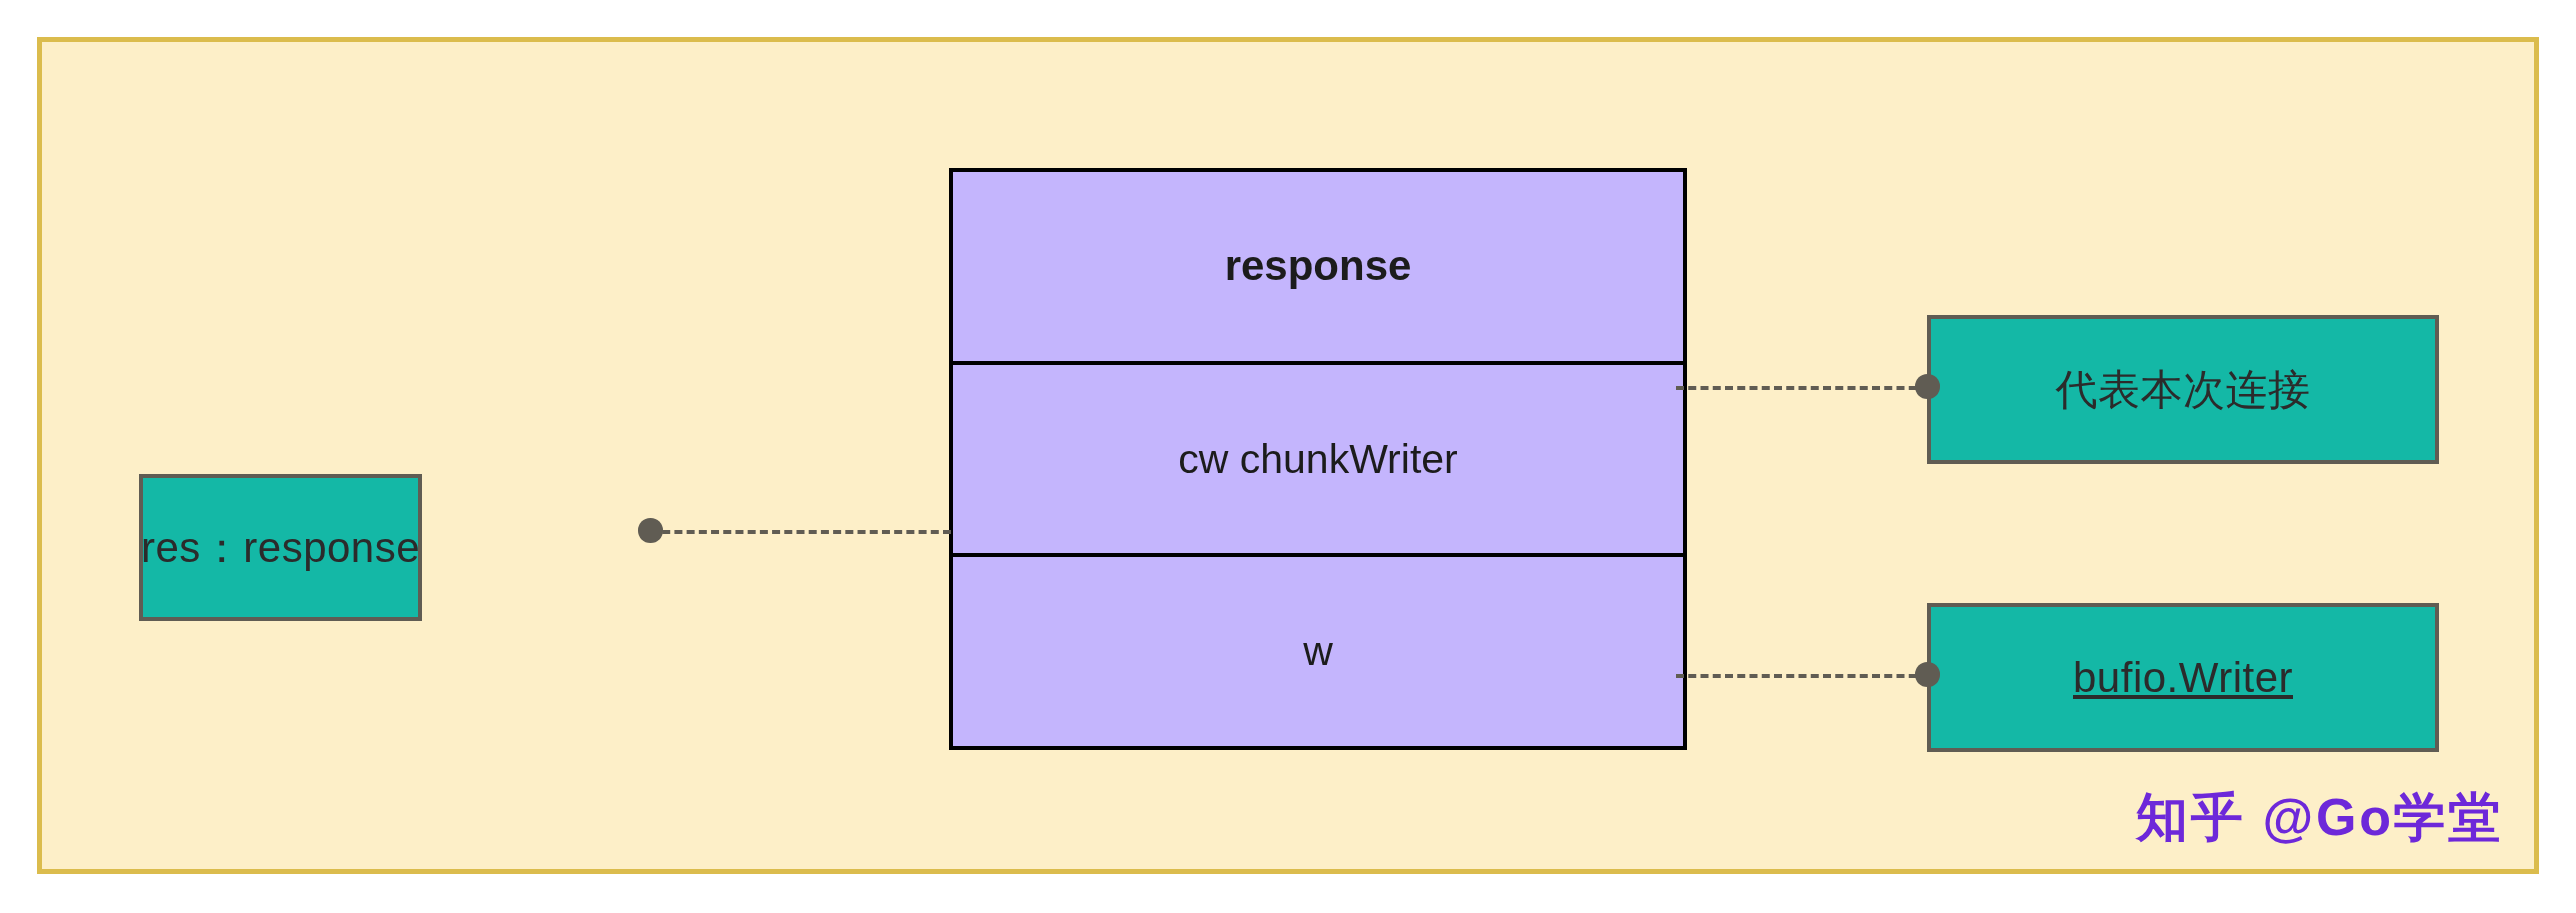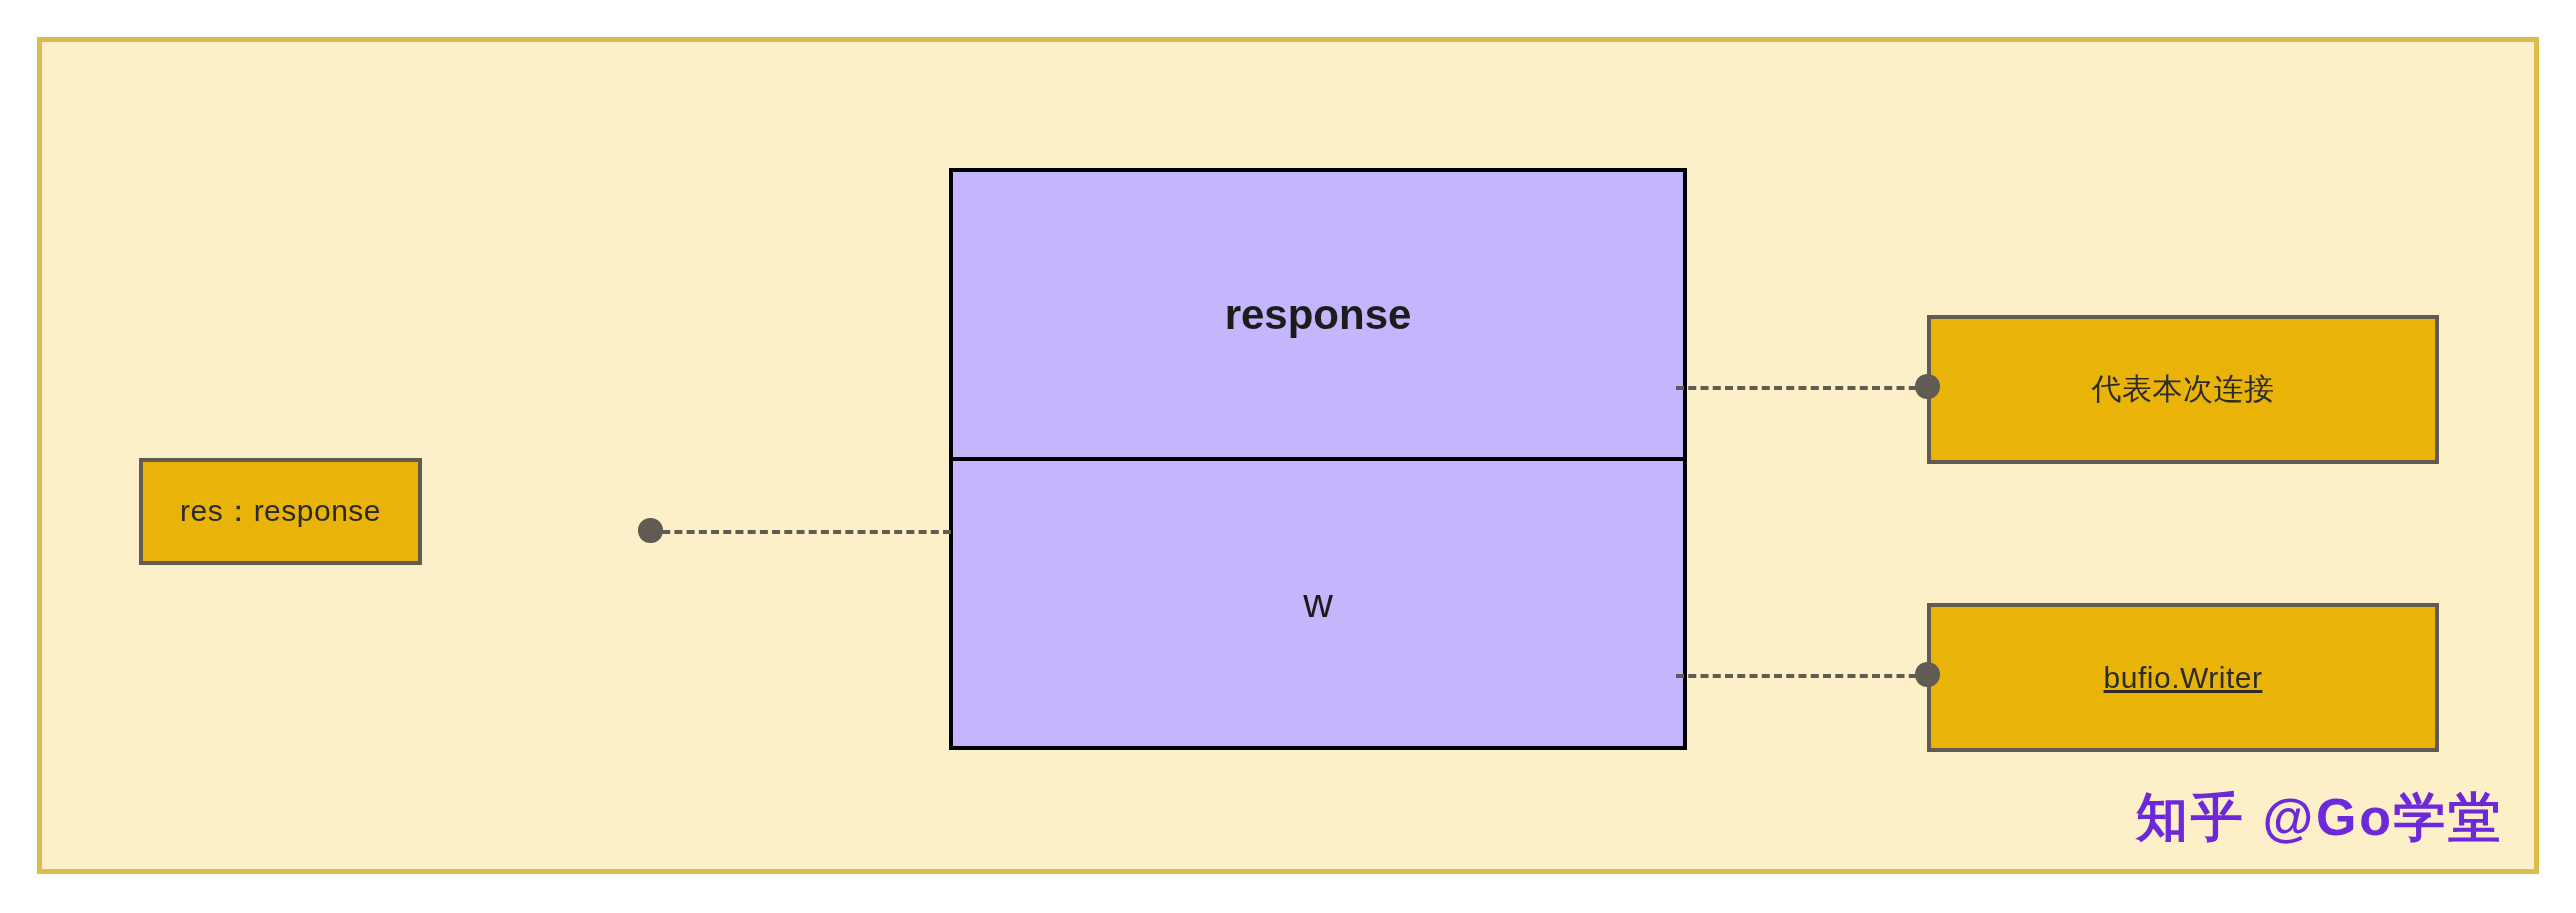--- a/index.html
+++ b/index.html
@@ -27,32 +27,32 @@
   }
   .diagram-layer {
     position: absolute;
     inset: 0;
   }
 
   
   .node-box {
     position: absolute;
     box-sizing: border-box;
-    background: #eab308;
+    background: #14b8a6;
     border: 4.5px solid #605c53;
     display: flex;
     align-items: center;
     justify-content: center;
     color: #2b2b2b;
-    font-size: 30px;
+    font-size: 42px;
     letter-spacing: 0.5px;
     white-space: nowrap;
   }
 
-  #node-res       { left: 97px; top: 416px; width: 283px; height: 107px; justify-content: center; }
+  #node-res       { left: 97px; top: 432px; width: 283px; height: 147px; justify-content: center; }
   #node-conn-desc { left: 1885px; top: 273px; width: 512px; height: 149px; }
   #node-bufio     { left: 1885px; top: 561px; width: 512px; height: 149px; text-decoration: underline; }
 
   
   .struct-table {
     position: absolute;
     left: 907px;
     top: 126px;
     width: 738px;
     height: 582px;
@@ -120,20 +120,23 @@
 
     <div class="node-box" id="node-res">
       <span>res：response</span>
     </div>
 
     <div class="struct-table">
       <div class="struct-row header">
         <span>response</span>
       </div>
       <div class="struct-row">
+        <span>cw chunkWriter</span>
+      </div>
+      <div class="struct-row">
         <span>w</span>
       </div>
     </div>
 
     <div class="node-box" id="node-conn-desc">
       <span>代表本次连接</span>
     </div>
 
     <div class="node-box" id="node-bufio">
       <span>bufio.Writer</span>

